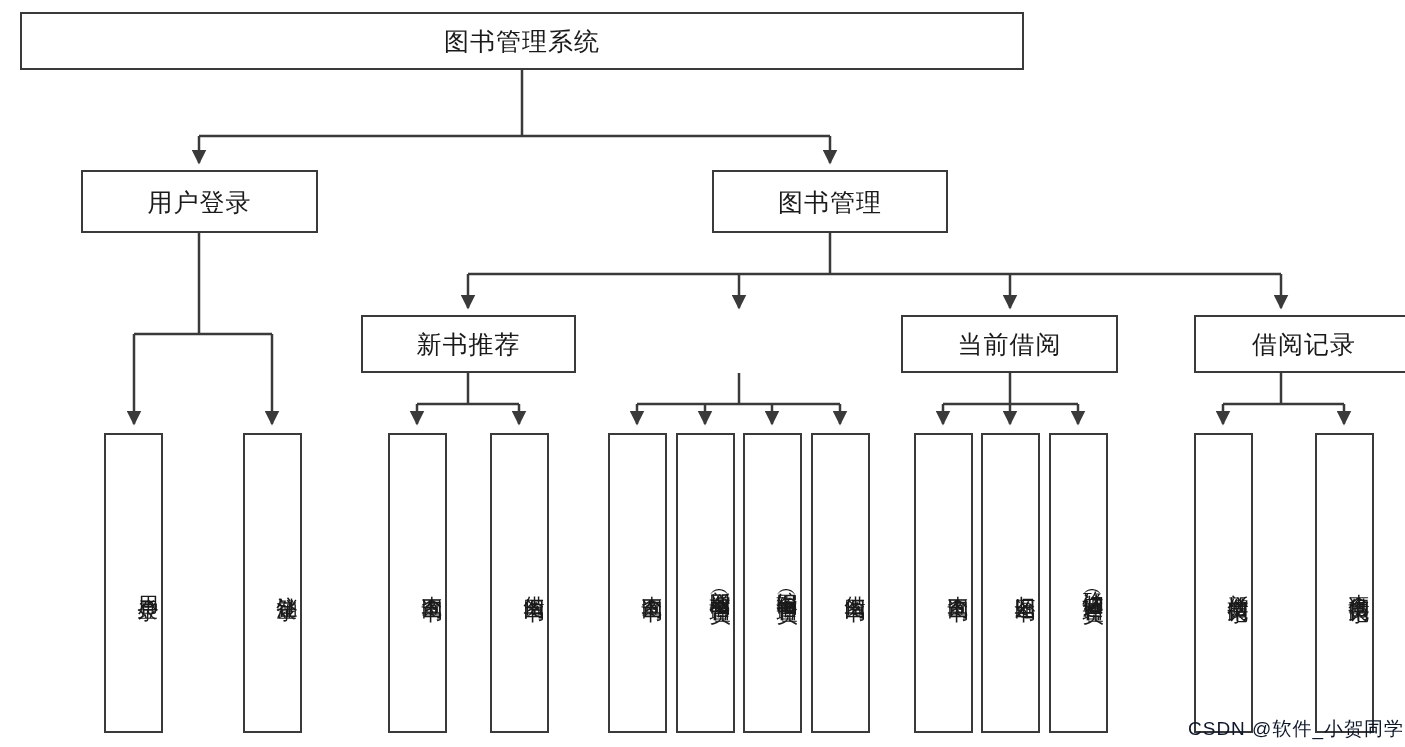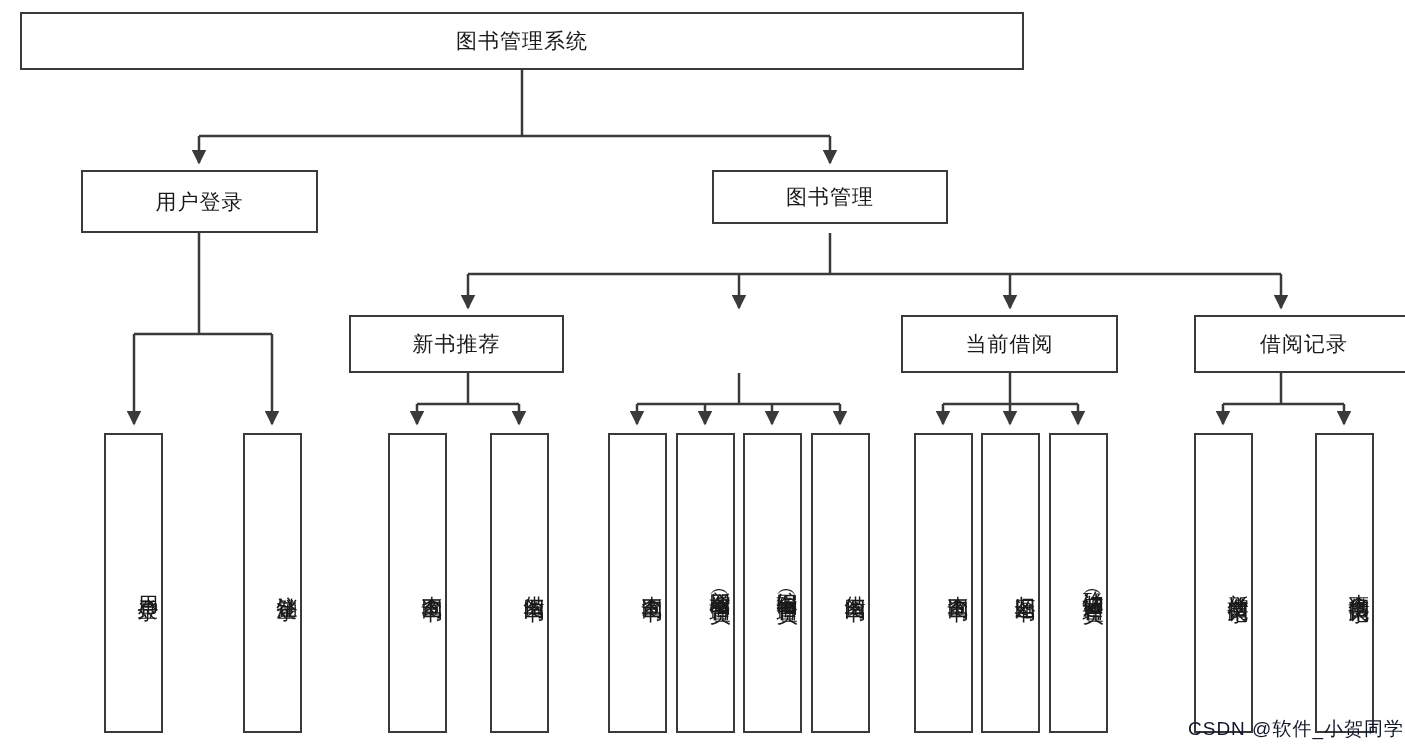--- a/index.html
+++ b/index.html
@@ -30,21 +30,21 @@
     position: absolute;
     box-sizing: border-box;
     border: 2px solid #3a3a3a;
     background: #ffffff;
     display: flex;
     align-items: center;
     justify-content: center;
     color: #1a1a1a;
   }
   .node.horiz {
-    font-size: 21px;
+    font-size: 25px;
     letter-spacing: 1px;
     line-height: 1.2;
   }
   .node.vert {
     writing-mode: vertical-rl;
     text-orientation: upright;
     font-size: 21px;
     line-height: 1.25;
     letter-spacing: 2px;
     padding-top: 6px;
@@ -122,25 +122,25 @@
     </g>
   </svg>
 
   <div class="node horiz" style="left:20px;top:12px;width:1004px;height:58px;">
     <span>图书管理系统</span>
   </div>
 
   <div class="node horiz" style="left:81px;top:170px;width:237px;height:63px;">
     <span>用户登录</span>
   </div>
-  <div class="node horiz" style="left:712px;top:170px;width:236px;height:54px;justify-content:center;">
+  <div class="node horiz" style="left:712px;top:170px;width:236px;height:63px;justify-content:center;">
     <span>图书管理</span>
   </div>
 
-  <div class="node horiz" style="left:349px;top:315px;width:215px;height:58px;">
+  <div class="node horiz" style="left:361px;top:315px;width:215px;height:58px;">
     <span>新书推荐</span>
   </div>
   <div class="node horiz" style="left:901px;top:315px;width:217px;height:58px;justify-content:center;">
     <span>当前借阅</span>
   </div>
   <div class="node horiz" style="left:1170px;top:315px;width:220px;height:58px;margin-left:24px;">
     <span>借阅记录</span>
   </div>
 
   <div class="node vert" style="left:104px;top:433px;width:59px;height:300px;">

